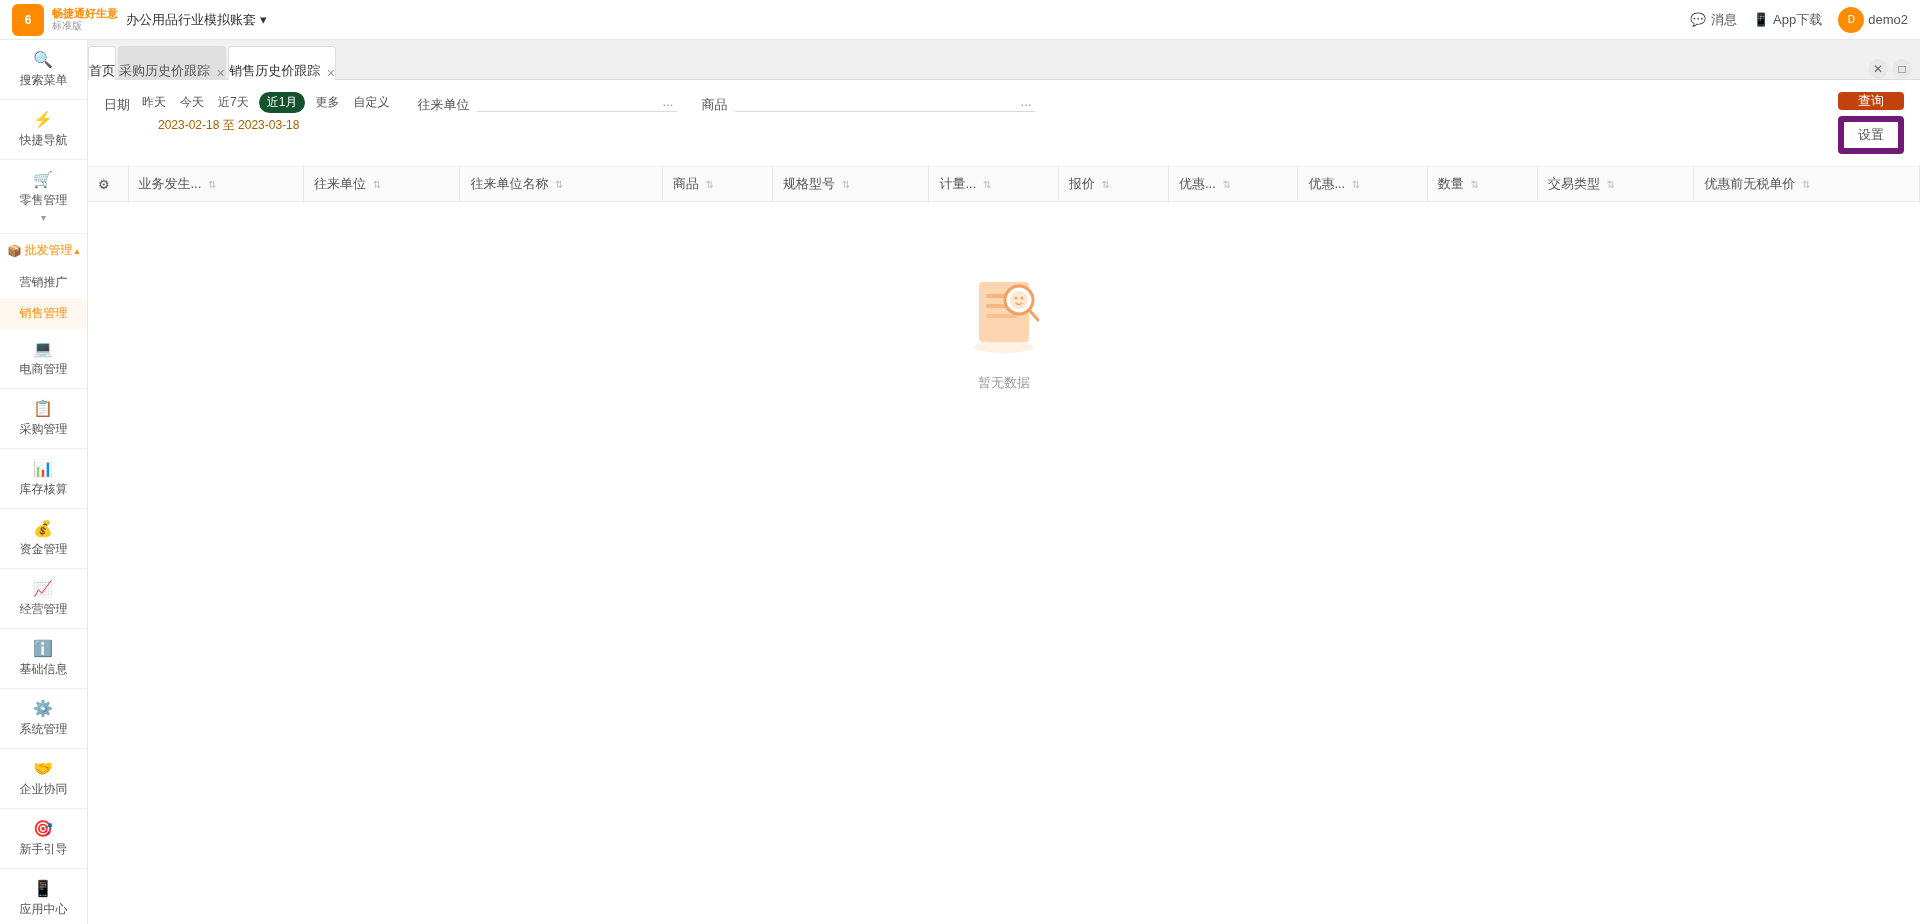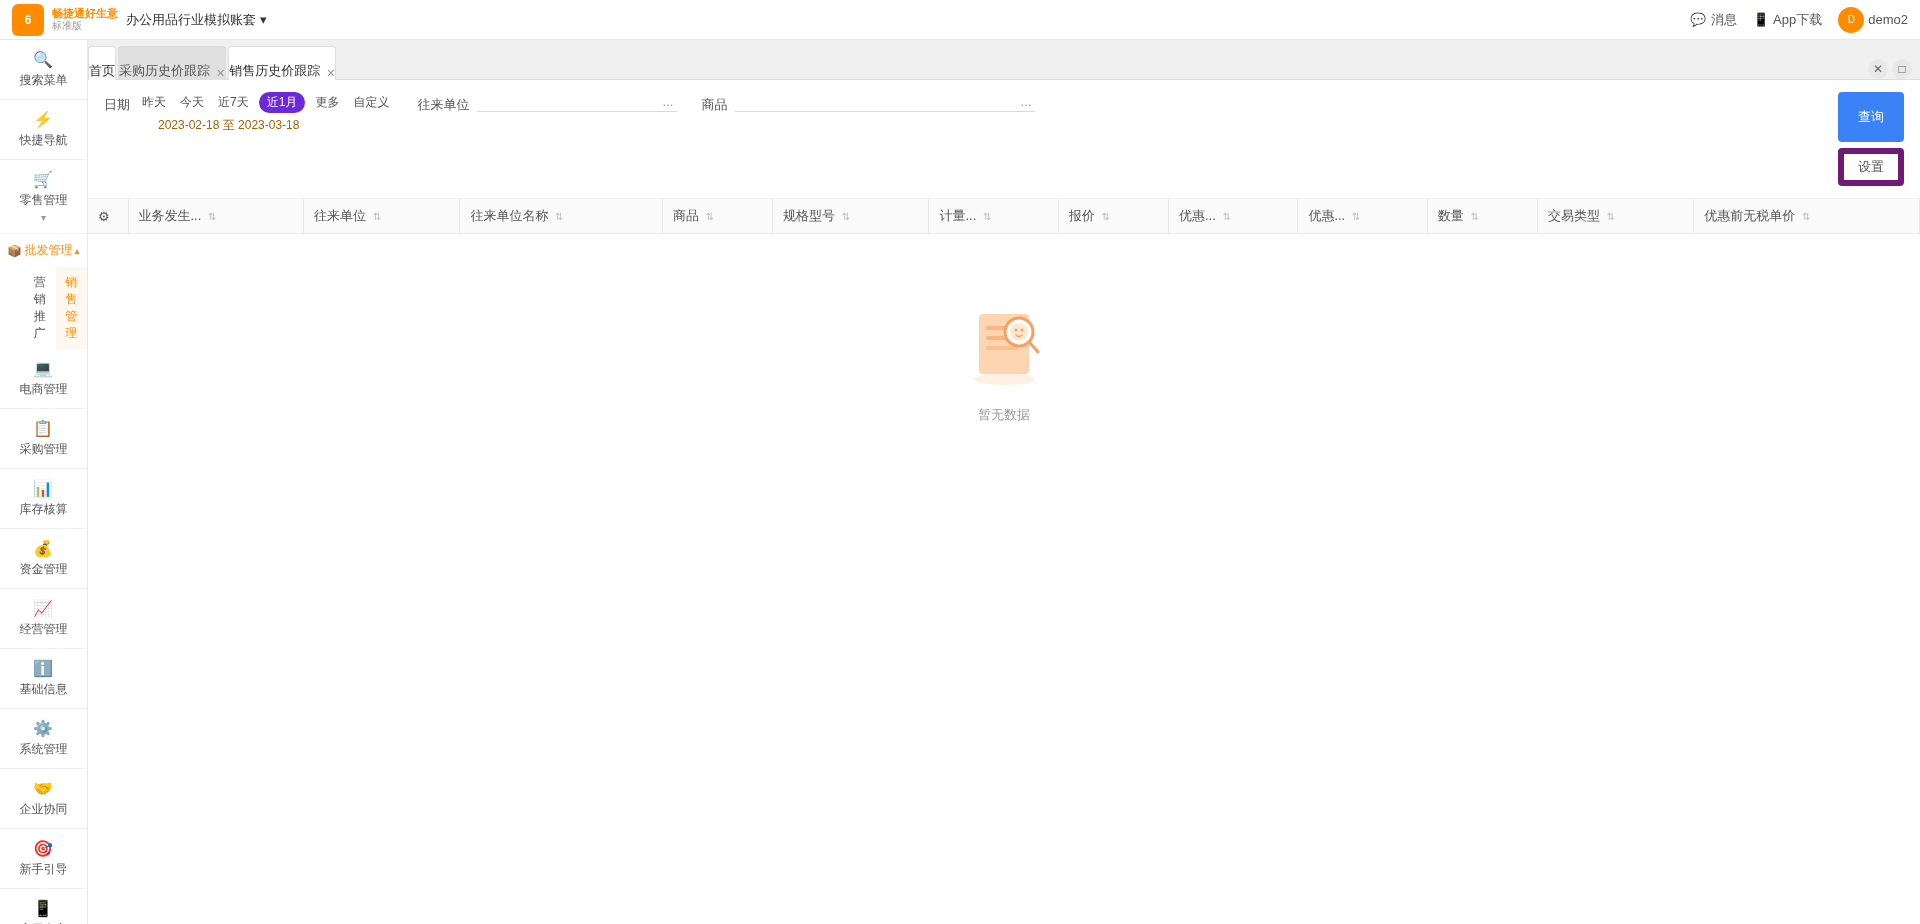--- a/index.html
+++ b/index.html
@@ -16,21 +16,21 @@
 
     
     .main-layout { display: flex; flex: 1; overflow: hidden; }
 
     
     .sidebar { width: 88px; background: #fff; border-right: 1px solid #e8e8e8; display: flex; flex-direction: column; overflow-y: auto; }
     .sidebar-item { display: flex; flex-direction: column; align-items: center; padding: 10px 4px; cursor: pointer; font-size: 12px; color: #555; gap: 3px; border-bottom: 1px solid #f0f0f0; }
     .sidebar-item .icon { font-size: 16px; }
     .sidebar-section-header { display: flex; align-items: center; gap: 2px; font-size: 12px; color: #333; padding: 8px 4px; cursor: pointer; width: 100%; justify-content: center; }
     .sidebar-section-header.active { color: #ff8c00; }
-    .sidebar-sub { display: flex; flex-direction: row; width: 100%; padding-left: 24px; }
+    .sidebar-sub { display: flex; flex-direction: column; width: 100%; }
     .sidebar-sub-item { padding: 7px 8px; font-size: 12px; color: #555; cursor: pointer; text-align: center; }
     .sidebar-sub-item.active { background: #fff8f0; color: #ff8c00; }
 
     
     .content-area { flex: 1; display: flex; flex-direction: column; overflow: hidden; }
 
     
     .tab-bar { height: 40px; background: #f0f0f0; display: flex; align-items: flex-end; padding: 0 0; border-bottom: 1px solid #ddd; }
     .tab { display: flex; align-items: flex-end; gap: 6px; padding: 0 0; height: 34px; background: #e0e0e0; border: 1px solid #ddd; border-bottom: none; border-radius: 4px 4px 0 0; cursor: pointer; font-size: 13px; color: #555; margin-right: 2px; position: relative; top: 1px; }
     .tab.active { background: #fff; color: #333; font-weight: 500; border-bottom-color: #fff; }
@@ -48,26 +48,26 @@
     .checkbox-label { display: flex; align-items: center; gap: 4px; cursor: pointer; }
     .checkbox-icon { width: 16px; height: 16px; background: #ff8c00; border-radius: 3px; display: flex; align-items: center; justify-content: center; color: #fff; font-size: 11px; }
 
     
     .filter-bar { padding: 12px 16px; background: #fff; border-bottom: 1px solid #f0f0f0; display: flex; align-items: flex-start; gap: 24px; flex-wrap: wrap; }
     .filter-group { display: flex; align-items: flex-start; gap: 8px; }
     .filter-label { font-size: 13px; color: #555; padding-top: 4px; white-space: nowrap; }
     .filter-dates { display: flex; flex-direction: column; gap: 4px; }
     .date-btns { display: flex; gap: 6px; align-items: center; flex-wrap: wrap; }
     .date-btn { font-size: 12px; color: #555; cursor: pointer; padding: 2px 4px; border-radius: 3px; }
-    .date-btn.active { background: #6d28d9; color: #fff; border-radius: 12px; padding: 2px 8px; }
+    .date-btn.active { background: #14532d; color: #fff; border-radius: 12px; padding: 2px 8px; }
     .date-range { font-size: 12px; color: #a16207; margin-left: 20px; }
     .filter-field { display: flex; align-items: center; border-bottom: 1px solid #d9d9d9; padding: 2px 4px; min-width: 200px; cursor: pointer; }
     .filter-field-text { font-size: 13px; color: #999; flex: 1; }
     .filter-field-dots { color: #999; font-size: 13px; }
-    .query-btn { background: #3b82f6; color: #fff; border: none; padding: 16px 20px; border-radius: 4px; cursor: pointer; font-size: 13px; }
+    .query-btn { background: #c2410c; color: #fff; border: none; padding: 0 20px; border-radius: 4px; cursor: pointer; font-size: 13px; }
     .settings-btn { background: #fff; color: #555; border: 6px solid #701a75; padding: 4px 12px; border-radius: 4px; cursor: pointer; font-size: 13px; }
 
     
     .table-container { flex: 1; overflow: auto; }
     .data-table { width: 100%; border-collapse: collapse; }
     .data-table th { background: #fafafa; border-bottom: 1px solid #e8e8e8; border-right: 1px solid #e8e8e8; padding: 8px 10px; font-size: 13px; color: #555; font-weight: normal; text-align: left; white-space: nowrap; position: sticky; top: 0; z-index: 1; }
     .data-table th .sort-icon { color: #bbb; font-size: 10px; margin-left: 3px; }
     .th-gear { width: 40px; text-align: center; }
 
     

